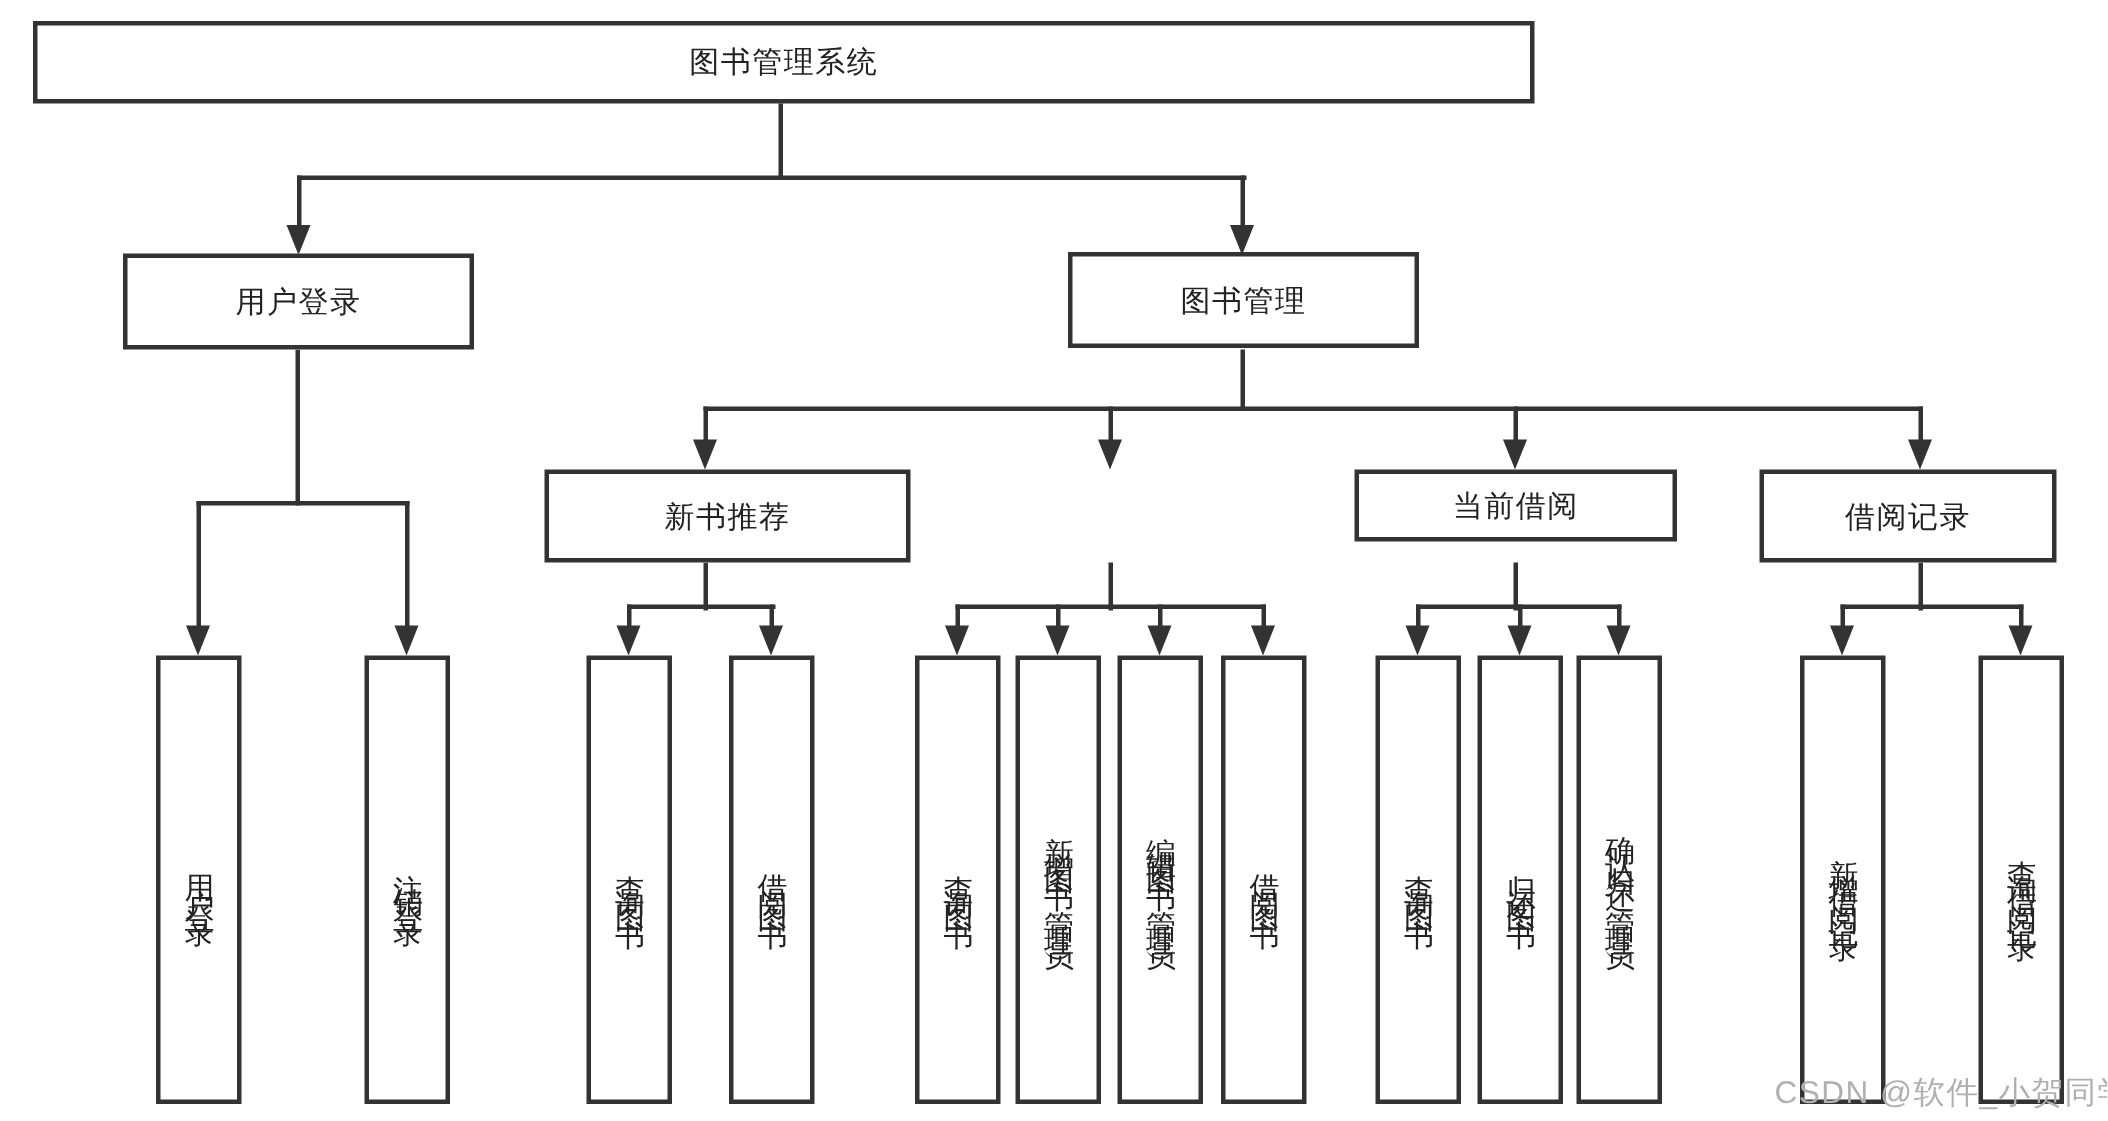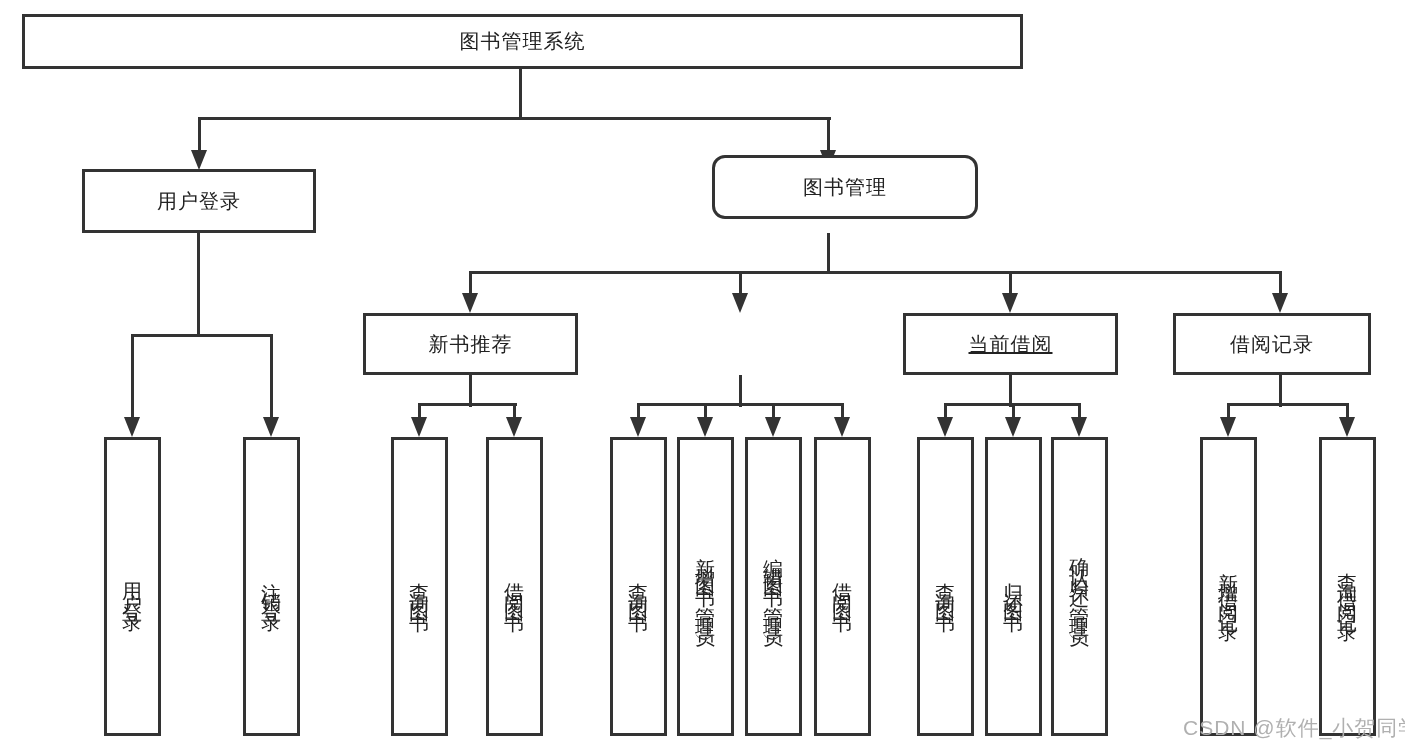--- a/index.html
+++ b/index.html
@@ -111,24 +111,24 @@
   <div class="ln" style="left:1279px;top:375px;width:3px;height:32px;"></div>
   <div class="ln" style="left:1227px;top:403px;width:122px;height:3px;"></div>
   <div class="ln" style="left:1227px;top:403px;width:3px;height:16px;"></div>
   <div class="tri" style="left:1220px;top:417px;"></div>
   <div class="ln" style="left:1346px;top:403px;width:3px;height:16px;"></div>
   <div class="tri" style="left:1339px;top:417px;"></div>
 
   <div class="box" style="left:22px;top:14px;width:1001px;height:55px;">图书管理系统</div>
 
   <div class="box" style="left:82px;top:169px;width:234px;height:64px;">用户登录</div>
-  <div class="box" style="left:712px;top:155px;width:266px;height:64px;border-radius:13px;">图书管理</div>
+  <div class="box" style="left:712px;top:168px;width:234px;height:64px;">图书管理</div>
 
-  <div class="box" style="left:363px;top:313px;width:215px;height:62px;">新书推荐</div>
-  <div class="box" style="left:903px;top:313px;width:215px;height:62px;text-decoration:underline;">当前借阅</div>
+  <div class="box" style="left:363px;top:313px;width:244px;height:62px;">新书推荐</div>
+  <div class="box" style="left:903px;top:313px;width:215px;height:48px;">当前借阅</div>
   <div class="box" style="left:1173px;top:313px;width:198px;height:62px;">借阅记录</div>
 
   <div class="box vbox" style="left:104px;top:437px;width:57px;height:299px;">用户登录</div>
   <div class="box vbox" style="left:243px;top:437px;width:57px;height:299px;">注销登录</div>
 
   <div class="box vbox" style="left:391px;top:437px;width:57px;height:299px;">查询图书</div>
   <div class="box vbox" style="left:486px;top:437px;width:57px;height:299px;">借阅图书</div>
 
   <div class="box vbox" style="left:610px;top:437px;width:57px;height:299px;">查询图书</div>
   <div class="box vbox" style="left:677px;top:437px;width:57px;height:299px;">新增图书（管理员）</div>

